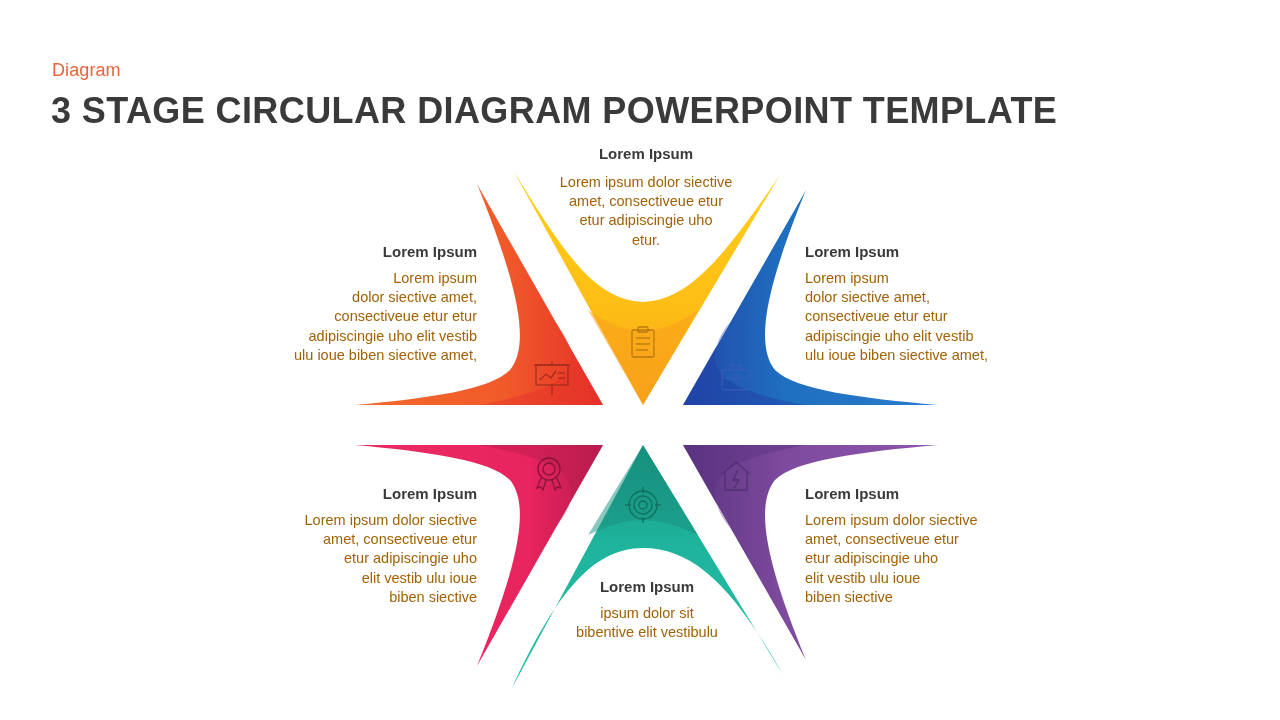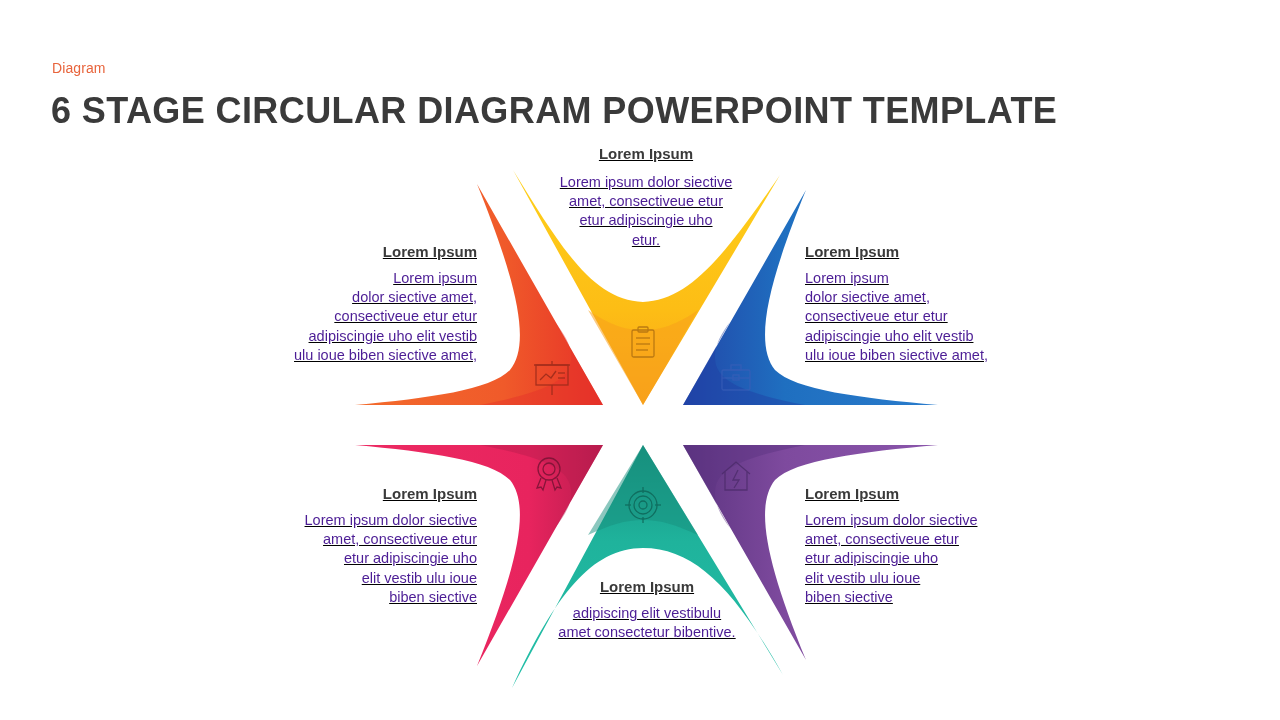--- a/index.html
+++ b/index.html
@@ -1,41 +1,41 @@
 <!DOCTYPE html>
 <html><head>
 <meta charset="utf-8">
 <style>
   html, body { margin: 0; padding: 0; }
   body {
     width: 1280px; height: 720px; overflow: hidden; background: #ffffff;
     font-family: "Liberation Sans", sans-serif; position: relative;
   }
   .eyebrow {
-    position: absolute; left: 52px; top: 60px; font-size: 14px;
+    position: absolute; left: 52px; top: 60px; font-size: 18px;
     color: #e8643c; letter-spacing: 0.1px;
   }
   .title {
     position: absolute; left: 51px; top: 90px; font-size: 36px; font-weight: bold;
     color: #3a3a3a; letter-spacing: 0.4px; white-space: nowrap;
   }
   svg.diagram { position: absolute; left: 0; top: 0; }
-  .block { position: absolute; text-decoration: underline; }
+  .block { position: absolute; }
   .block .head { font-size: 15px; font-weight: bold; color: #3a3a3a; margin-bottom: 9px; }
-  .block .body { font-size: 14.5px; color: #4c1d95; line-height: 19.2px; }
+  .block .body { font-size: 14.5px; color: #a16207; line-height: 19.2px; }
   .block .body span { display: block; white-space: nowrap; }
   .right-align { text-align: right; }
   .left-align { text-align: left; }
   .center-align { text-align: center; }
 </style>
 </head>
 <body>
 
 <div class="eyebrow">Diagram</div>
-<div class="title">6 STAGE CIRCULAR DIAGRAM POWERPOINT TEMPLATE</div>
+<div class="title">3 STAGE CIRCULAR DIAGRAM POWERPOINT TEMPLATE</div>
 
 <svg class="diagram" width="1280" height="720" viewBox="0 0 1280 720">
   <defs>
     <linearGradient id="gOrange" x1="0" y1="0" x2="1" y2="0">
       <stop offset="0" stop-color="#f36b2c"></stop>
       <stop offset="0.6" stop-color="#f05a2a"></stop>
       <stop offset="1" stop-color="#e63128"></stop>
     </linearGradient>
     <linearGradient id="gYellow" x1="0" y1="0" x2="0" y2="1">
       <stop offset="0" stop-color="#fed01a"></stop>
@@ -177,22 +177,22 @@
     <span>amet, consectiveue etur</span>
     <span>etur adipiscingie uho</span>
     <span>elit vestib ulu ioue</span>
     <span>biben siective</span>
   </div>
 </div>
 
 <div class="block center-align" style="left:537px; top:578px; width:220px;">
   <div class="head">Lorem Ipsum</div>
   <div class="body">
-    <span>adipiscing elit vestibulu</span>
-    <span>amet consectetur bibentive.</span>
+    <span>ipsum dolor sit</span>
+    <span>bibentive elit vestibulu</span>
   </div>
 </div>
 
 <div class="block left-align" style="left:805px; top:485px; width:220px;">
   <div class="head">Lorem Ipsum</div>
   <div class="body">
     <span>Lorem ipsum dolor siective</span>
     <span>amet, consectiveue etur</span>
     <span>etur adipiscingie uho</span>
     <span>elit vestib ulu ioue</span>

